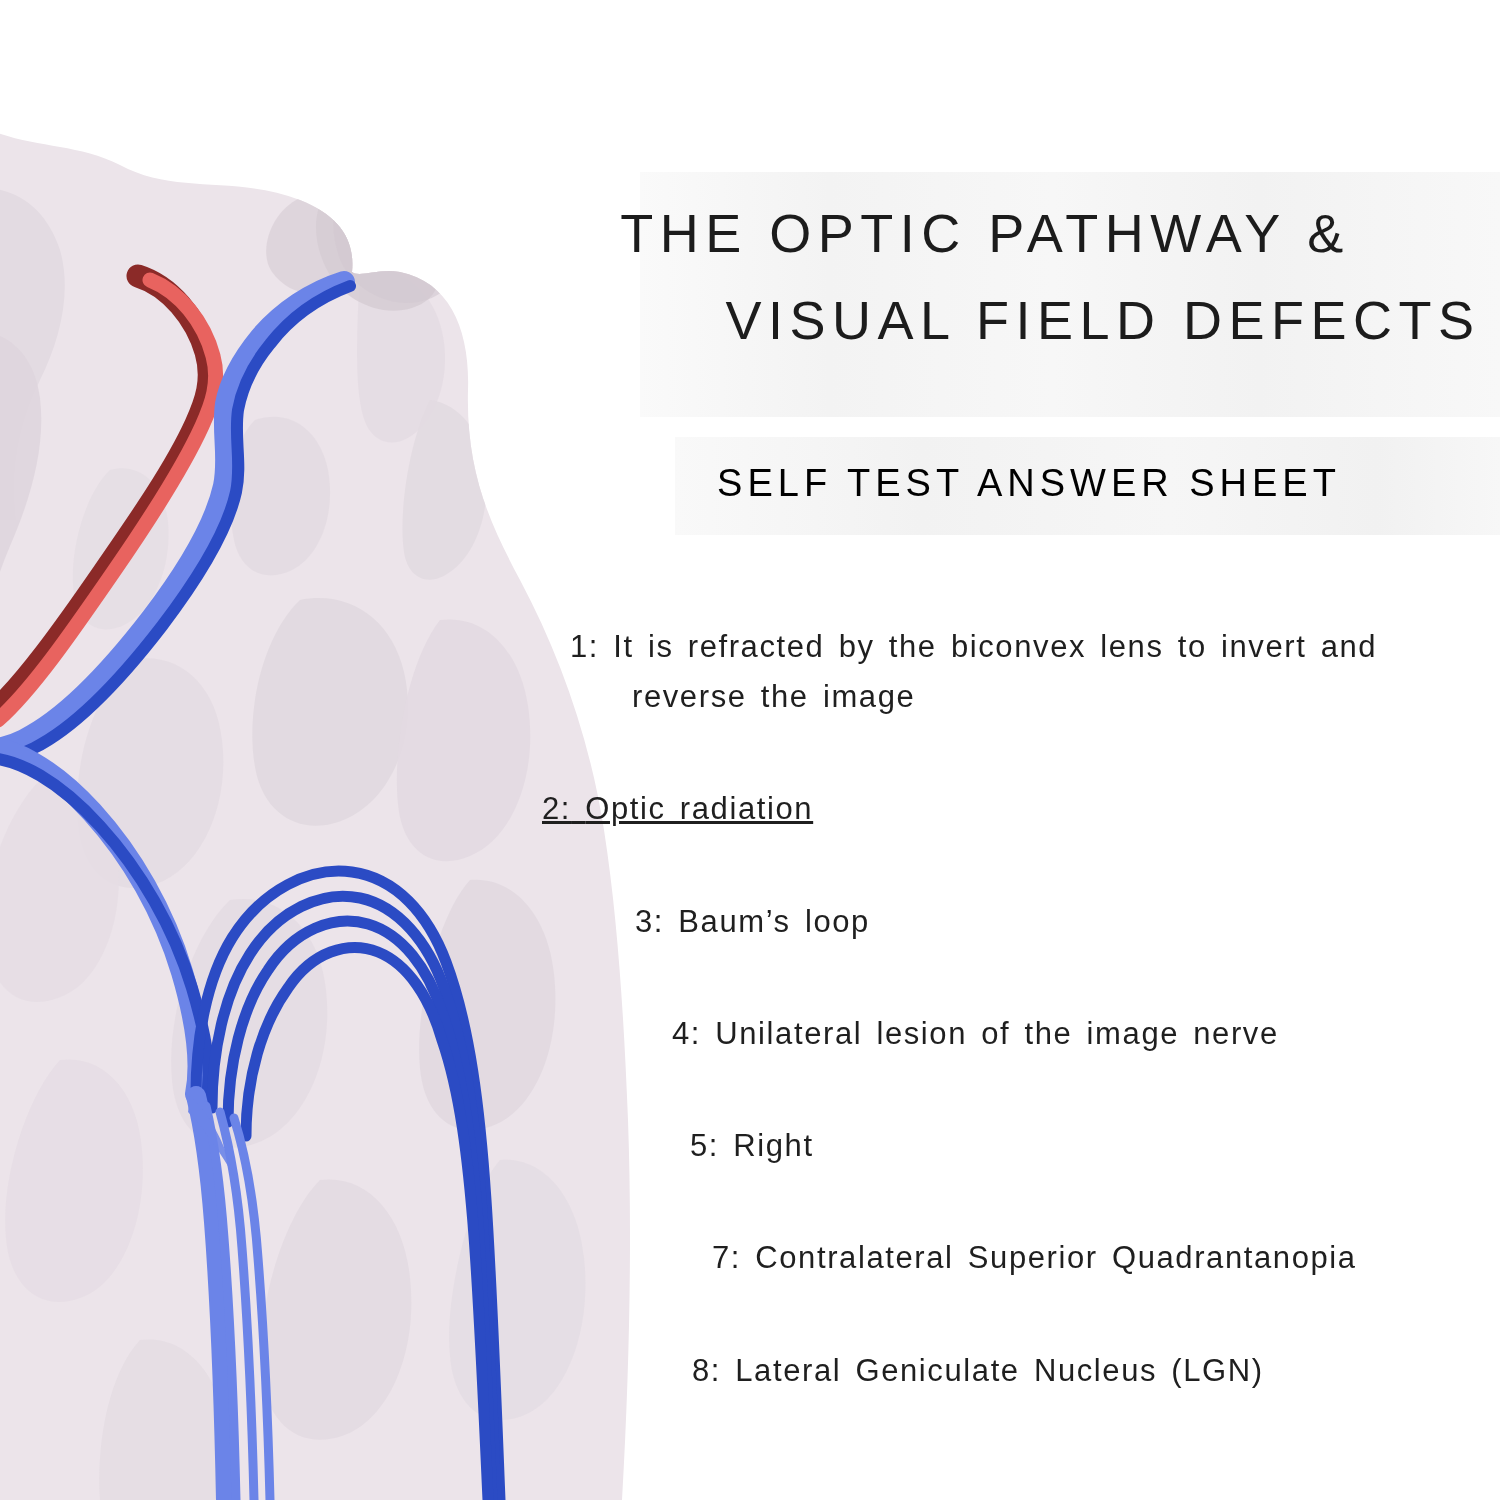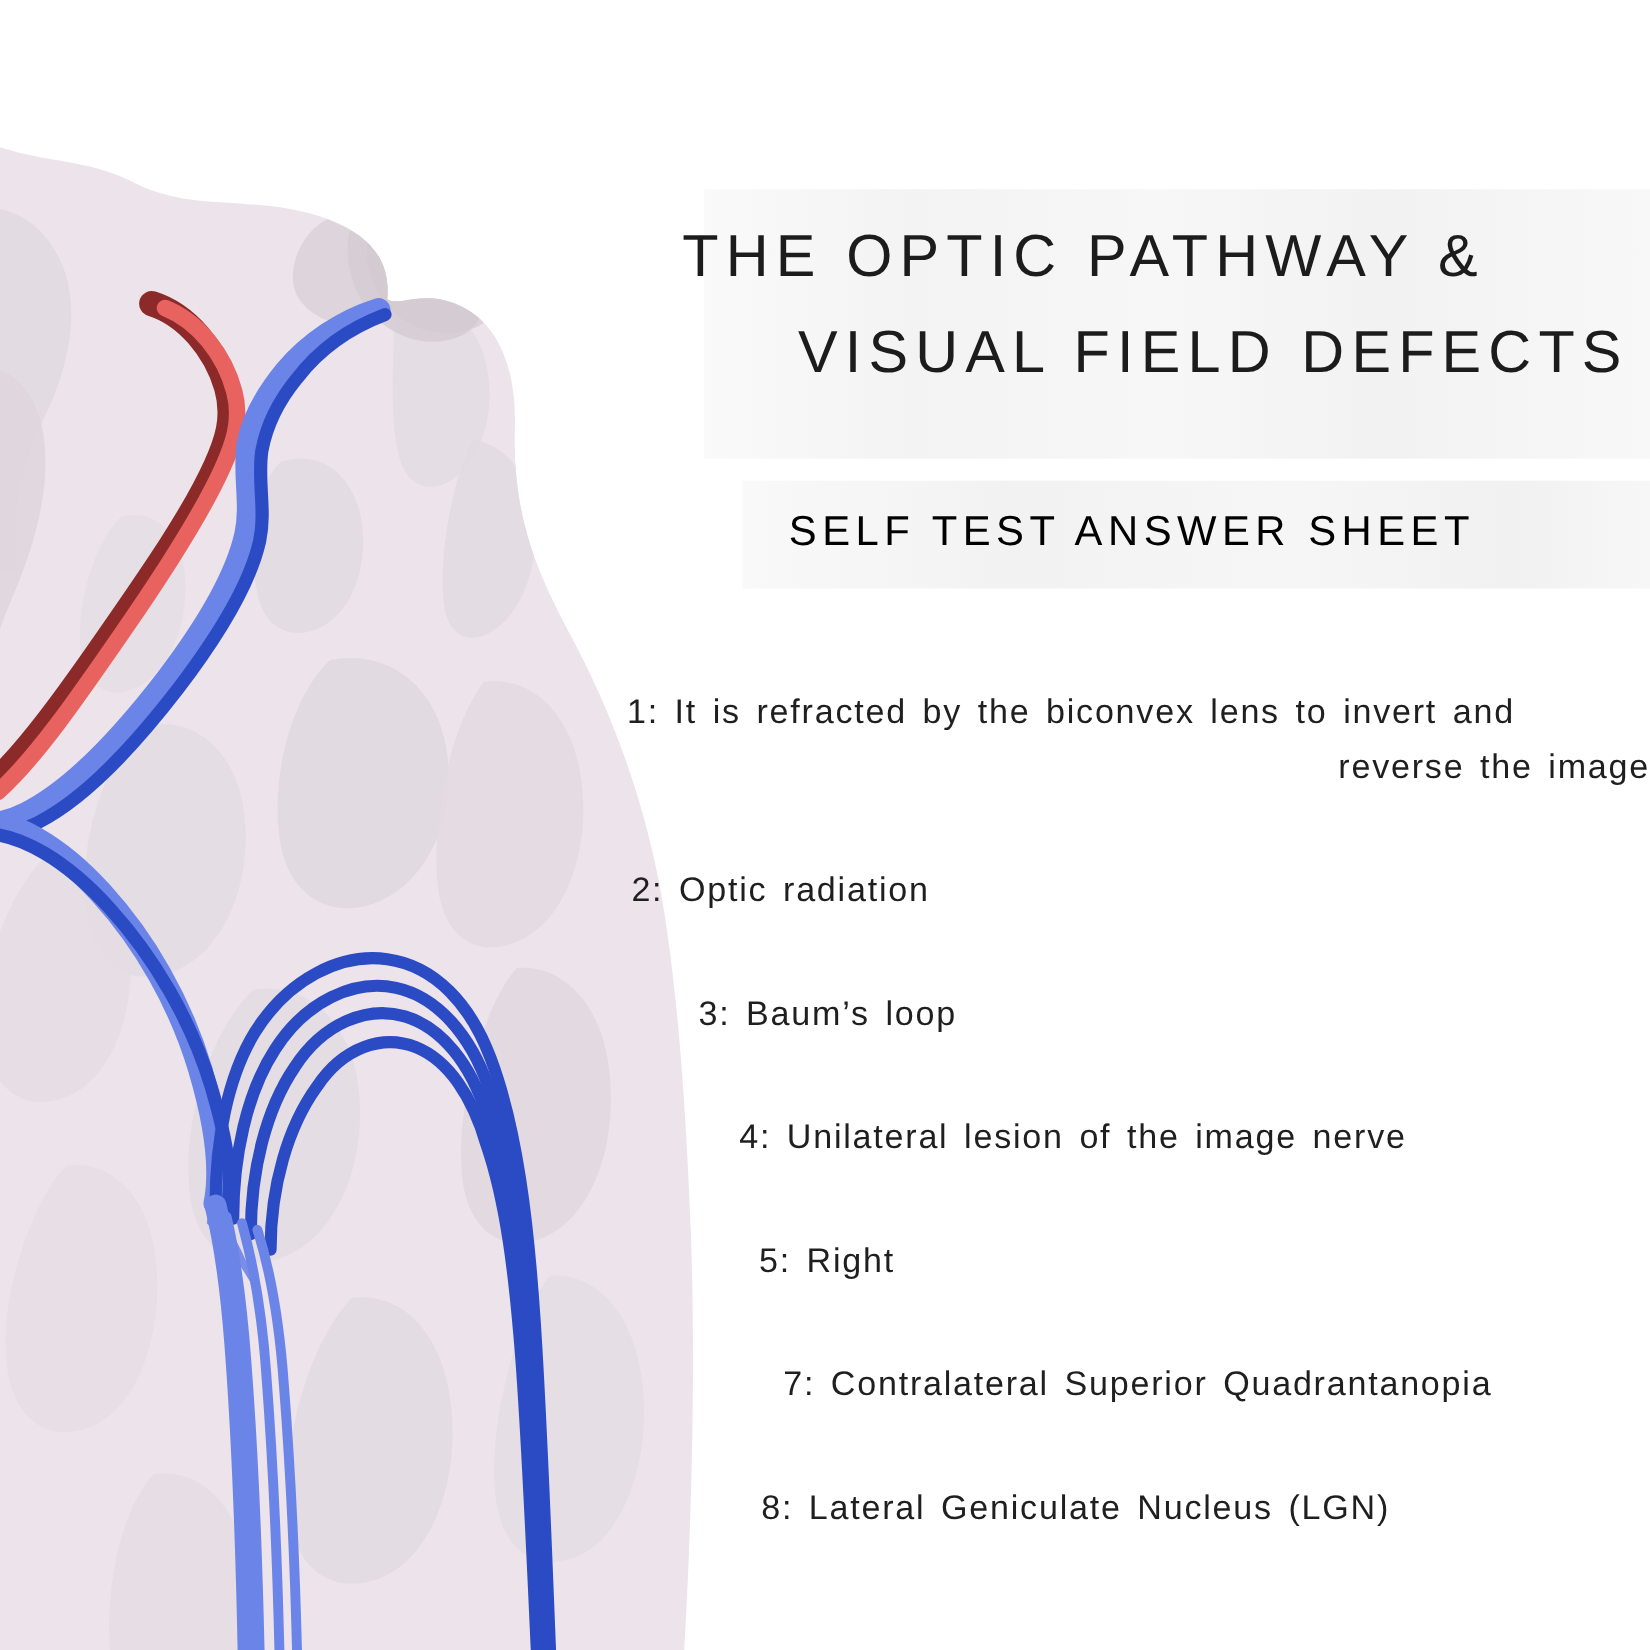--- a/index.html
+++ b/index.html
@@ -80,25 +80,25 @@
   }
   .answer-item {
     color:#1f1f1f;
     font-size:31px;
     font-weight:300;
     letter-spacing:1.6px;
     line-height:1.62;
     word-spacing:4px;
   }
   .answer-item .ans-text { display:block; }
-  .answer-item .ans-text-2 { display:block; padding-left:62px;text-align:right; }
+  .answer-item .ans-text-2 { display:block; padding-left:62px; }
 
   
   .ind-1 { margin-left:100px;  margin-bottom:62px; }
-  .ind-2 { margin-left:104px;  margin-bottom:62px; }
+  .ind-2 { margin-left:72px;  margin-bottom:62px;text-decoration:underline; }
   .ind-3 { margin-left:165px;  margin-bottom:62px; }
   .ind-4 { margin-left:202px;  margin-bottom:62px; }
   .ind-5 { margin-left:220px;  margin-bottom:62px; }
   .ind-6 { margin-left:242px;  margin-bottom:62px; }
   .ind-7 { margin-left:242px;  margin-bottom:62px; }
   .ind-8 { margin-left:222px;  margin-bottom:0; }
 </style>
 </head>
 <body>
 

